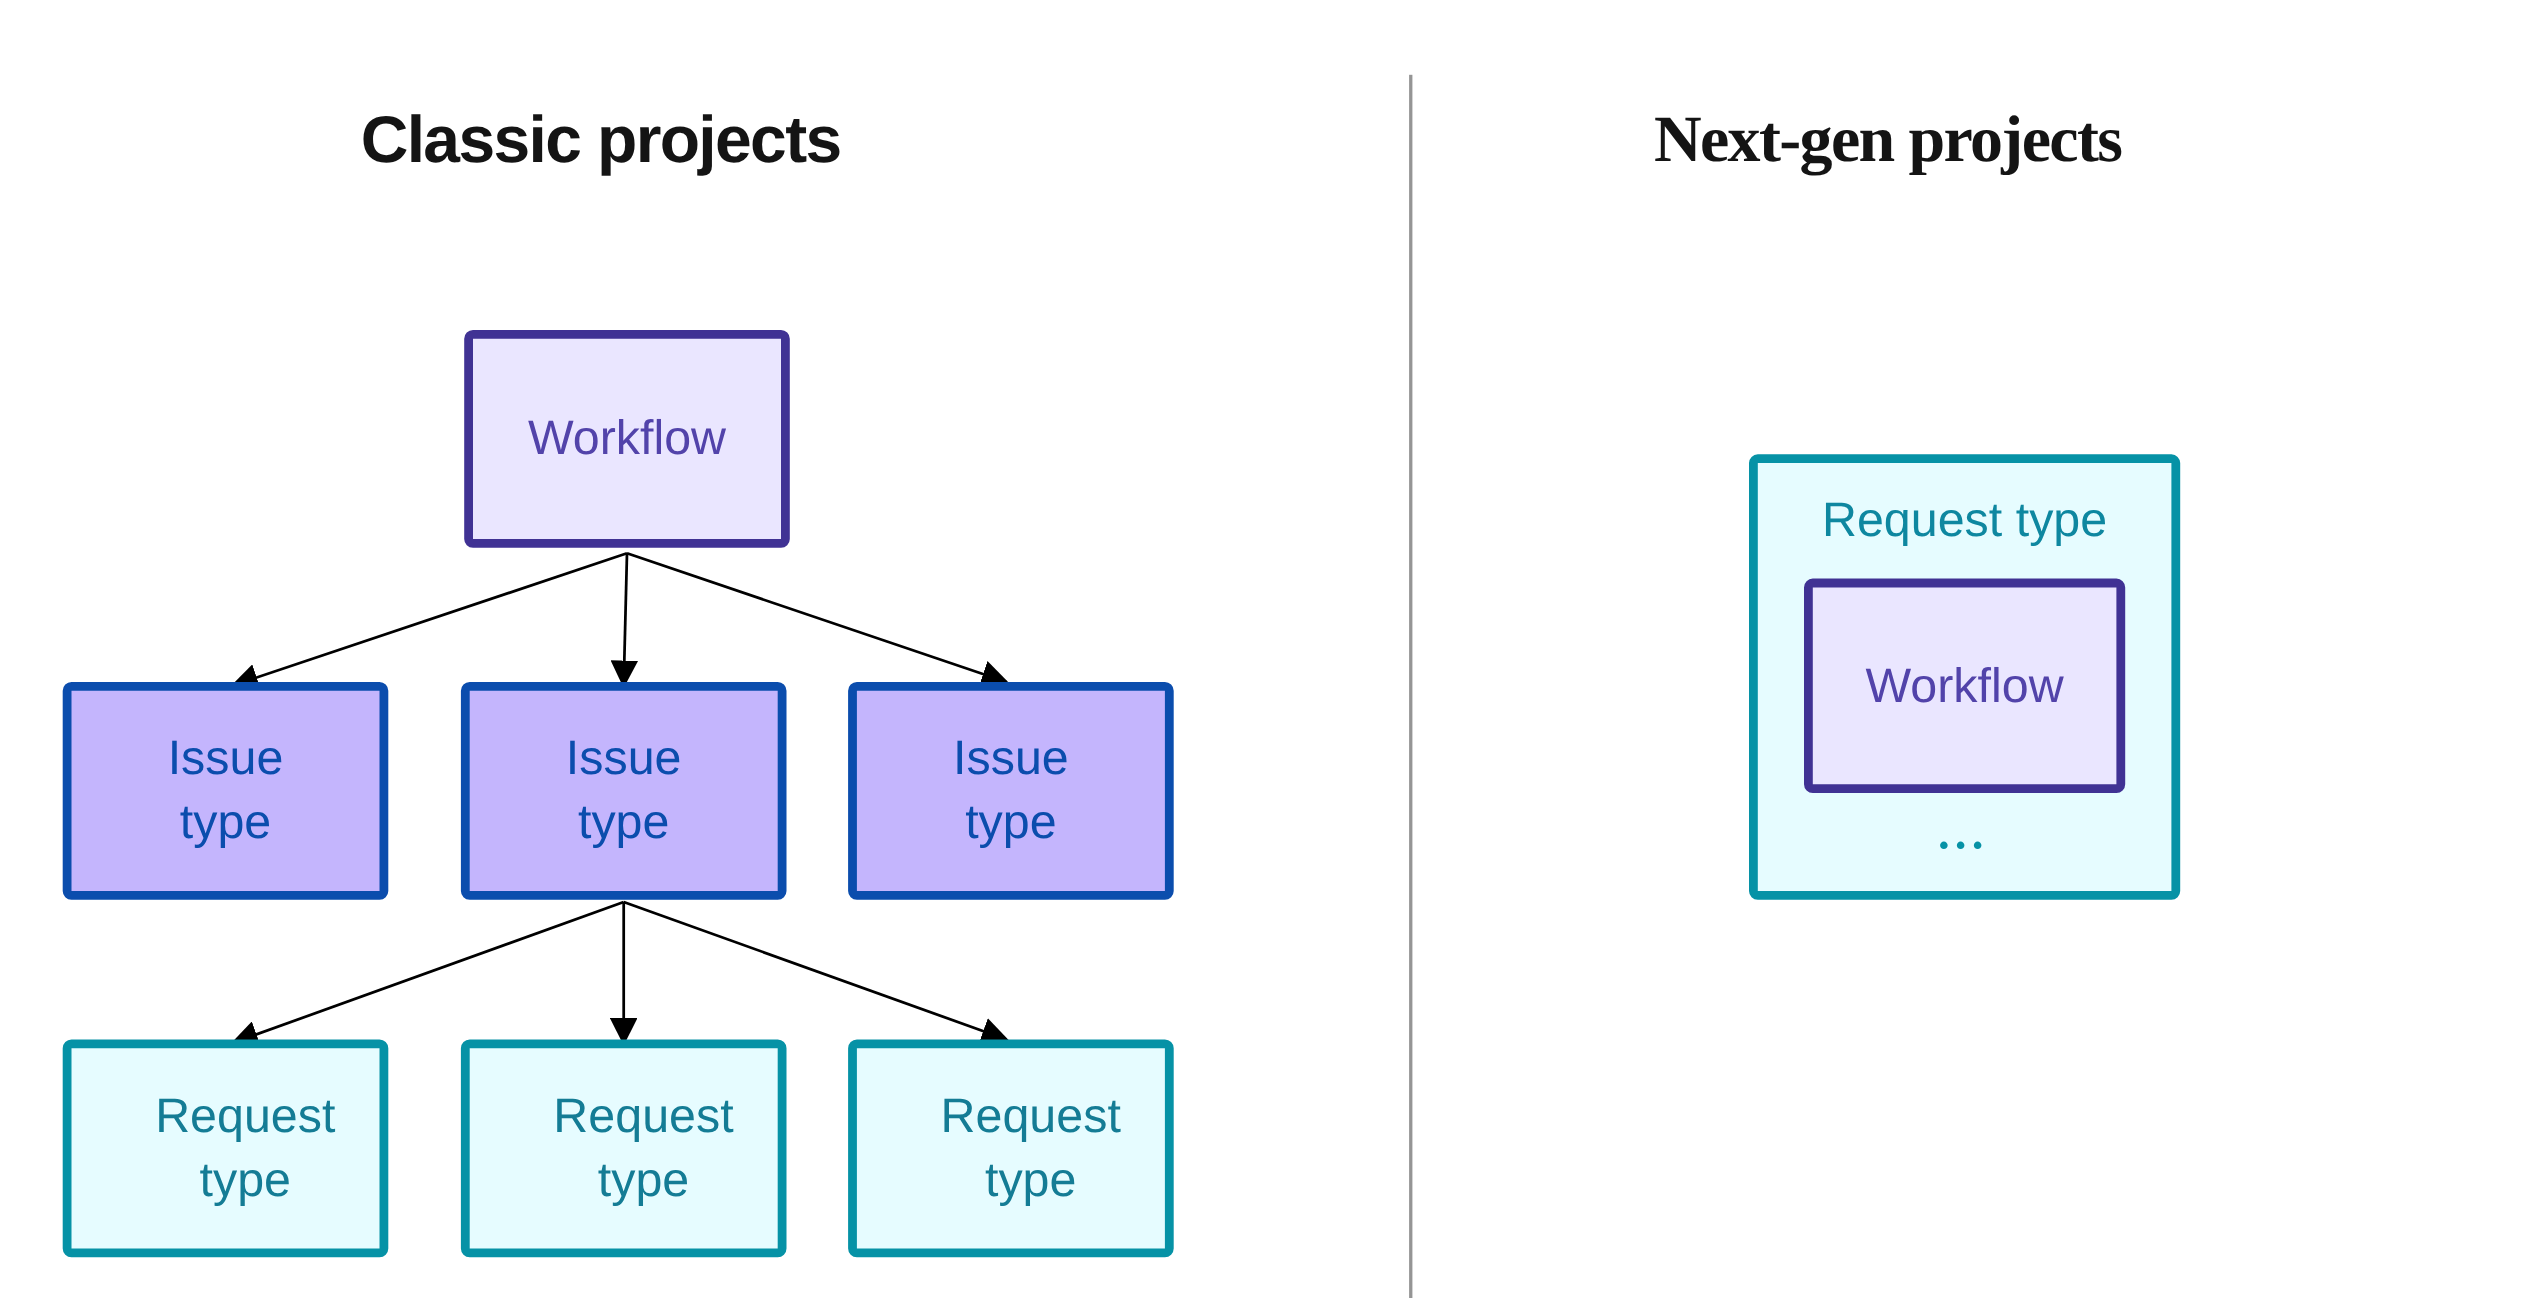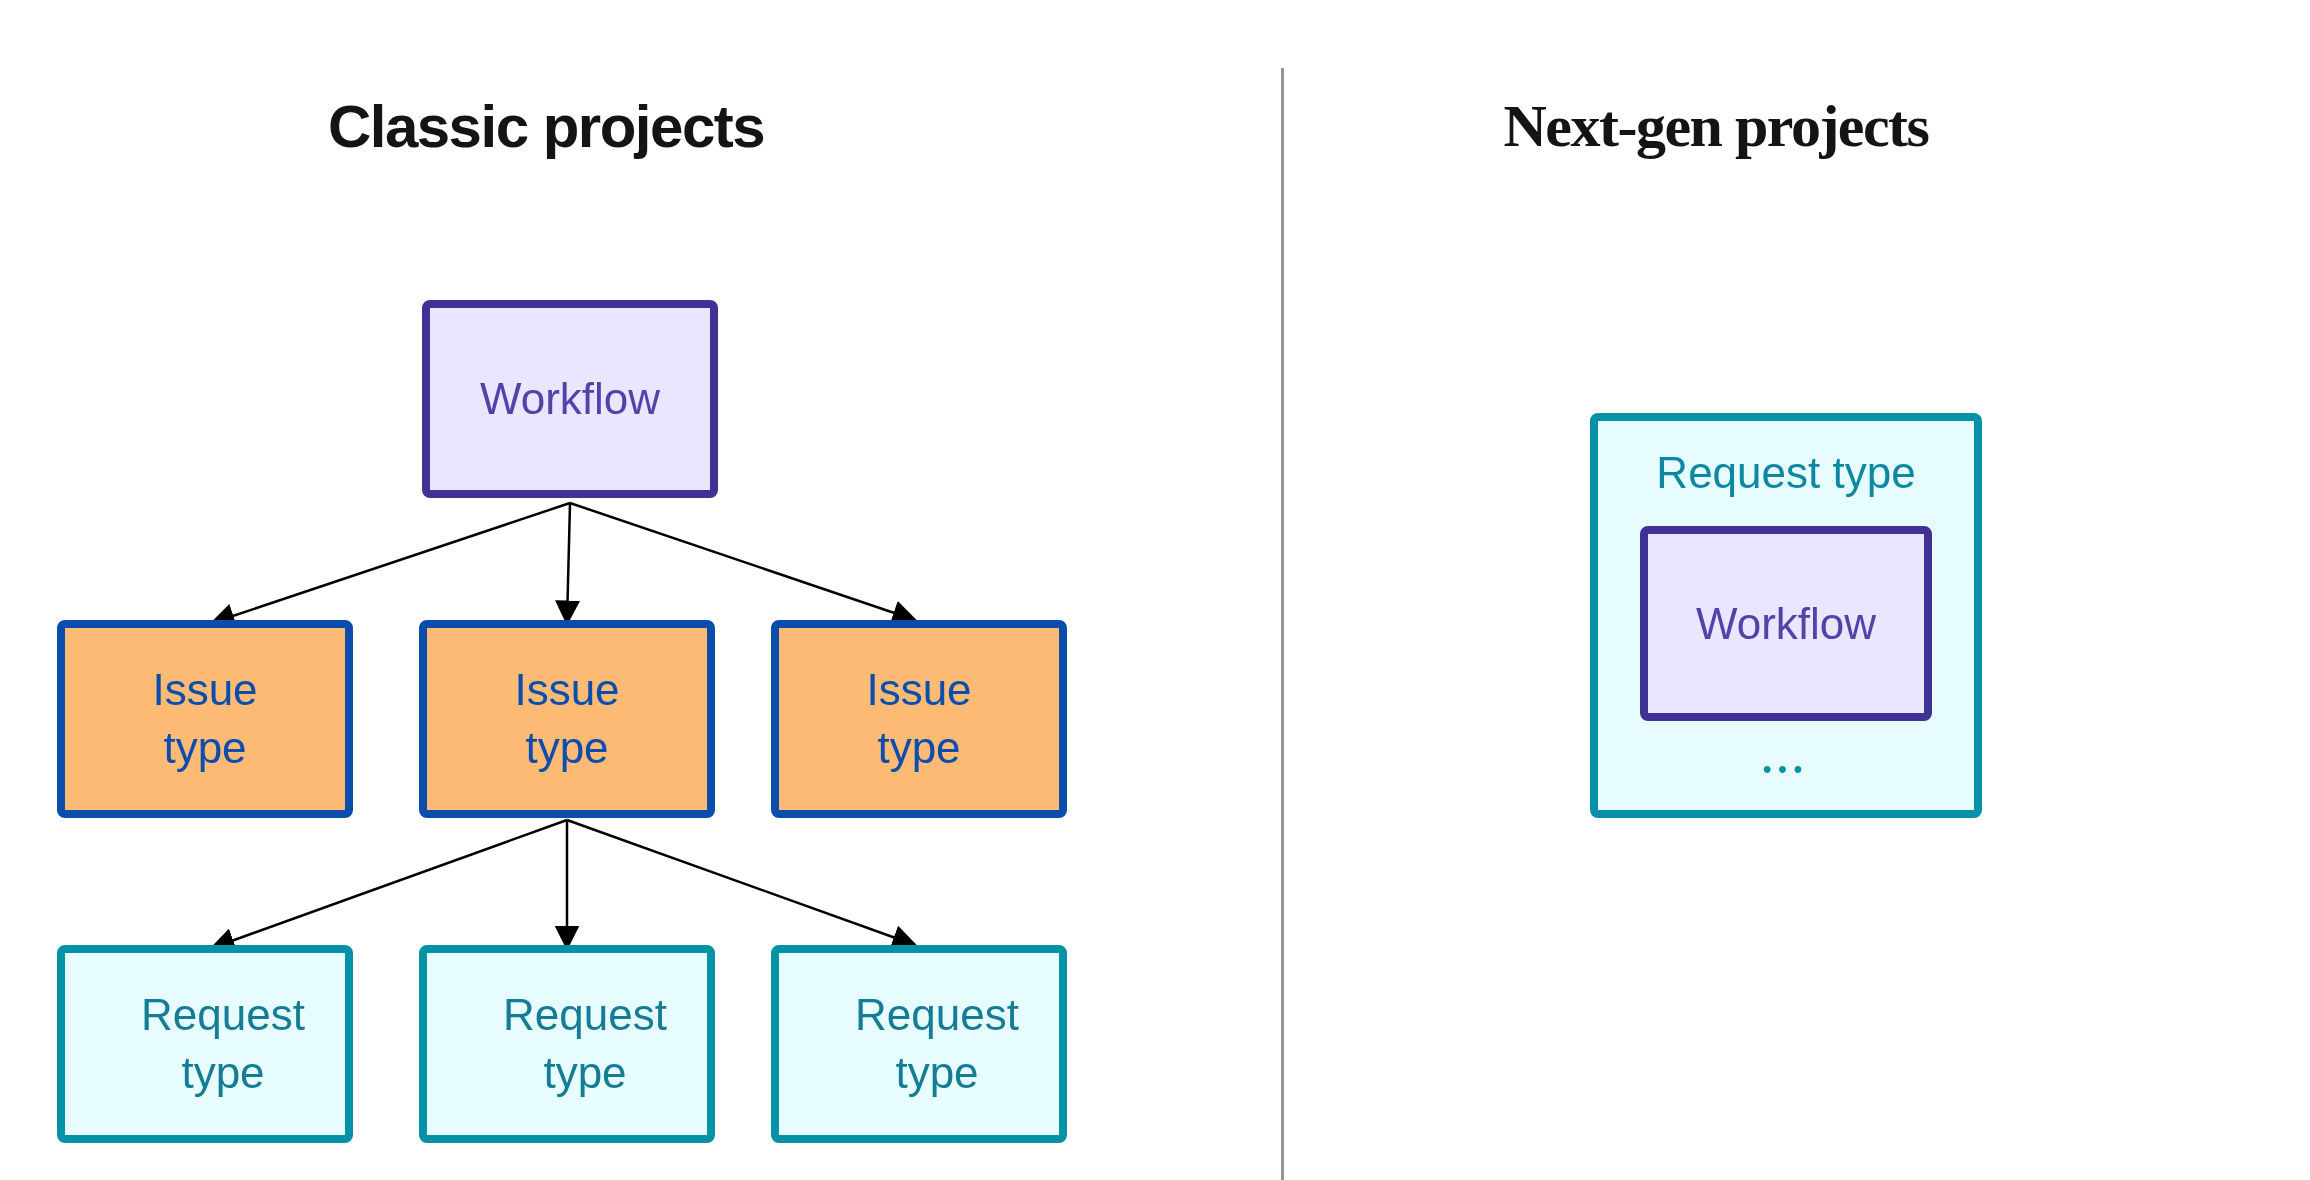--- a/index.html
+++ b/index.html
@@ -33,21 +33,21 @@
     border-radius:8px;
     display:flex;
     align-items:center;
     justify-content:center;
     text-align:center;
     font-size:44px;
     line-height:58px;
     white-space:pre-line;
   }
   .node.purple{border:8px solid #403294;background:#EAE6FF;color:#5243AA;}
-  .node.blue{border:8px solid #0B4DAD;background:#fdba74;color:#0B4DAD;}
+  .node.blue{border:8px solid #0B4DAD;background:#c4b5fd;color:#0B4DAD;}
   .node.teal{border:8px solid #0692A6;background:#E6FCFF;color:#147C95;padding-left:36px;}
 
   .wf{left:422px;top:260px;width:296px;height:198px;}
   .issue-0{left:57px;top:580px;width:296px;height:198px;}
   .issue-1{left:419px;top:580px;width:296px;height:198px;}
   .issue-2{left:771px;top:580px;width:296px;height:198px;}
   .req-0{left:57px;top:905px;width:296px;height:198px;}
   .req-1{left:419px;top:905px;width:296px;height:198px;}
   .req-2{left:771px;top:905px;width:296px;height:198px;}
 

